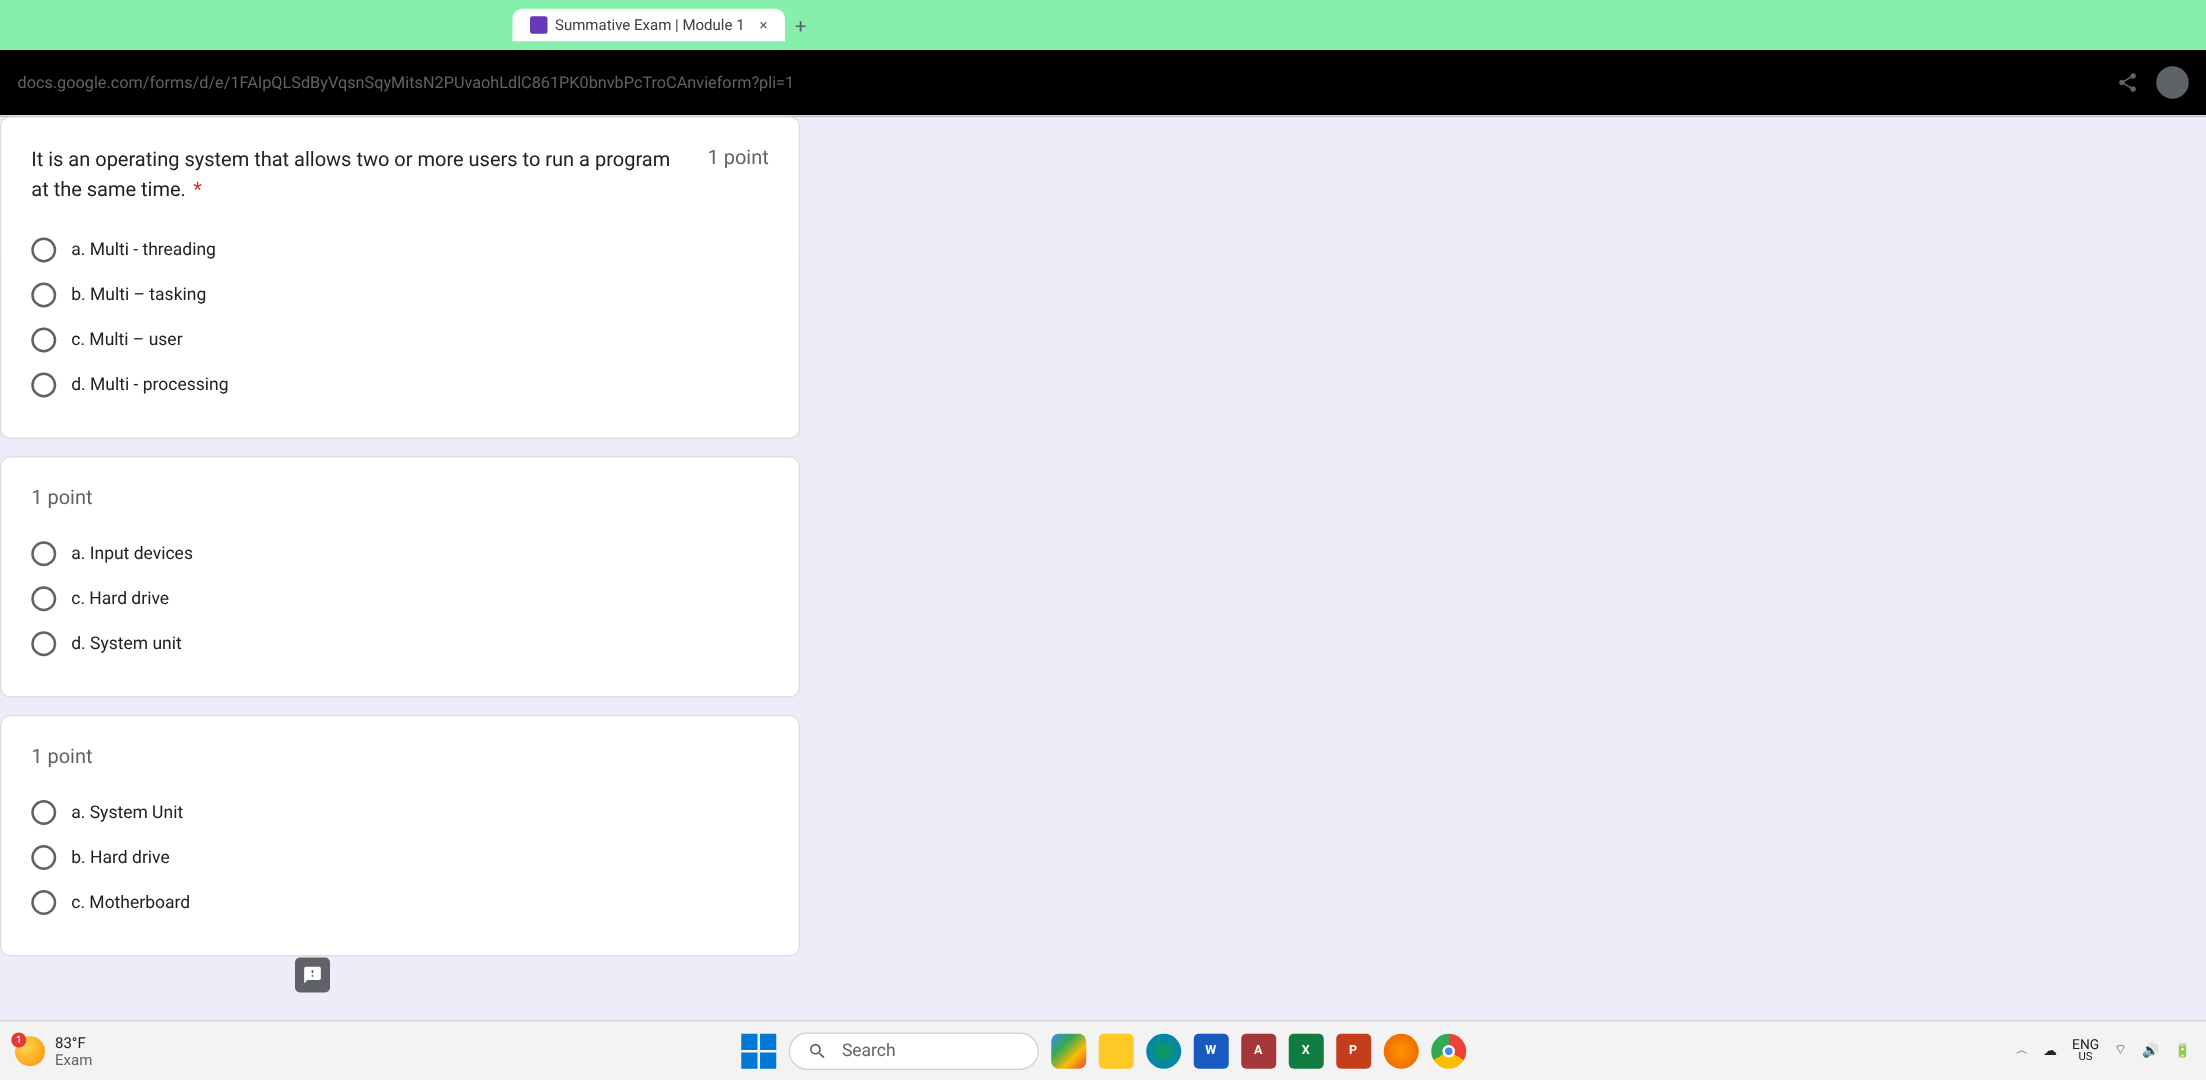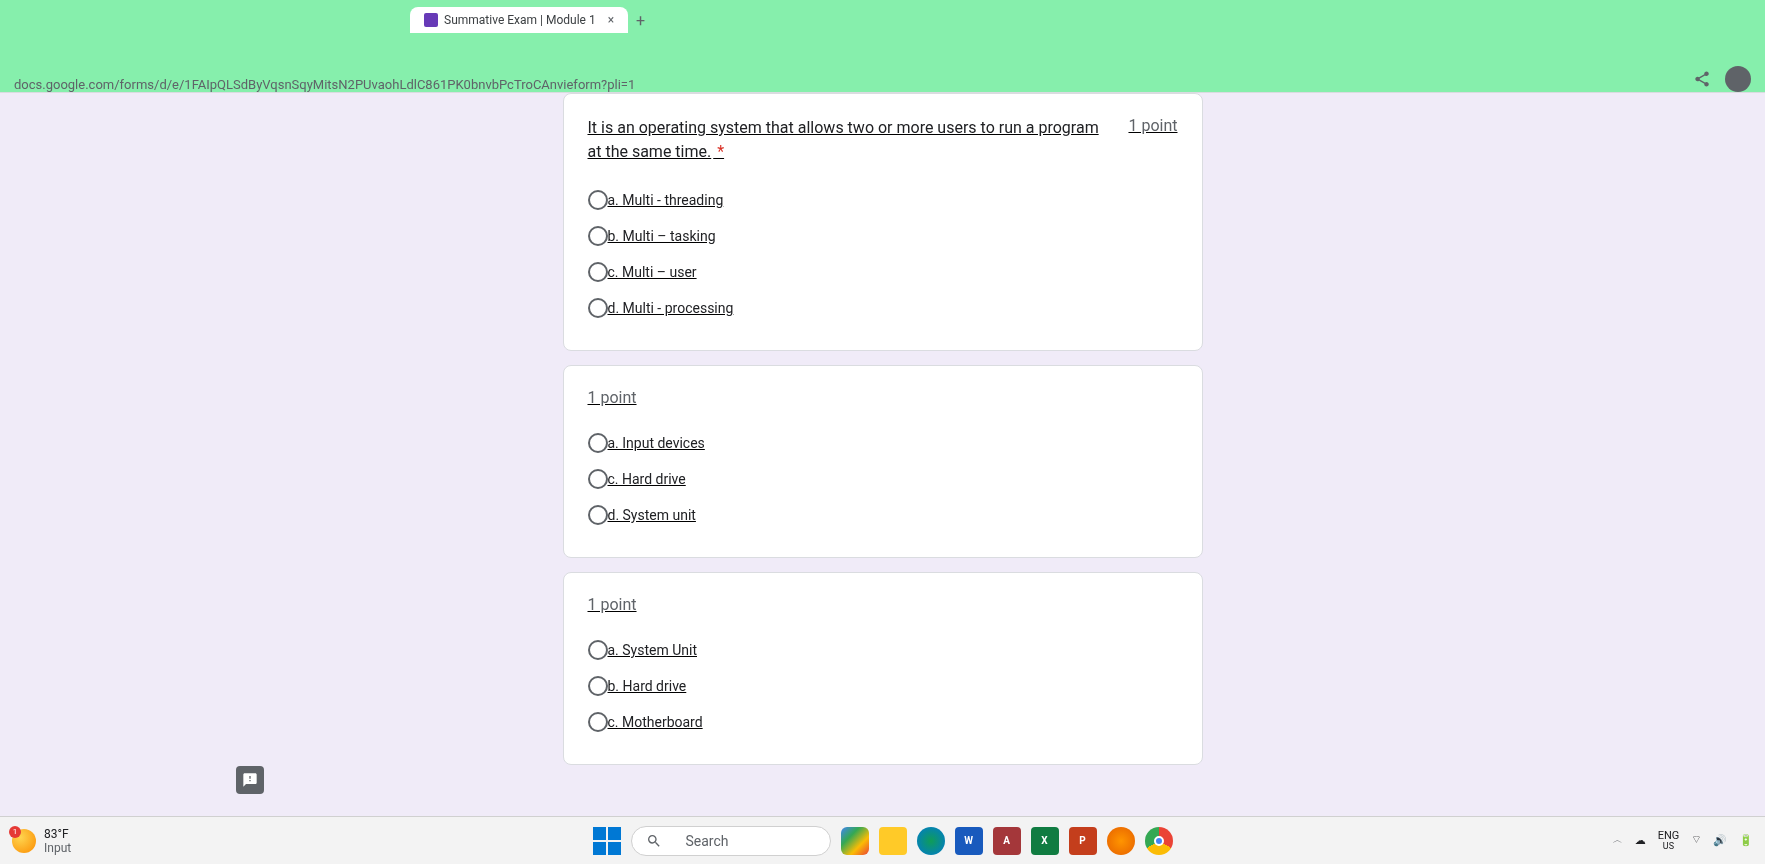--- a/index.html
+++ b/index.html
@@ -33,41 +33,39 @@
   }
   .tab .favicon {
     width: 14px; height: 14px;
     background: #673ab7;
     border-radius: 2px;
   }
   .tab .close { color: #5f6368; margin-left: 6px; cursor: pointer; }
   .new-tab { margin-left: 8px; color: #5f6368; font-size: 16px; cursor: pointer; }
   .url-bar {
     height: 53px;
-    background: #86efac;
-    display: flex;
-    align-items: flex-end;
+    background: #000000;
+    display: flex;
+    align-items: center;
     padding: 0 14px;
     font-size: 13px;
     color: #5f6368;
     border-bottom: 1px solid #dadce0;
   }
   .url-text { flex: 1; white-space: nowrap; overflow: hidden; }
   .url-actions { display: flex; gap: 14px; align-items: center; margin-left: 12px; }
   .avatar-dot { width: 26px; height: 26px; border-radius: 50%; background: #5f6368; }
   .share-icon { width: 18px; height: 18px; color: #5f6368; }
 
   .form-viewport {
     width: 100%;
     height: calc(100% - 40px - 36px - 48px);
     overflow-y: auto;
     display: flex;
-    justify-content: center;
     padding-top: 0;
-    text-decoration: underline;
   }
   .form-col {
     width: 640px;
     margin-top: 0;
   }
   .card {
     background: #fff;
     border-radius: 8px;
     padding: 22px 24px 24px 24px;
     margin-bottom: 14px;
@@ -87,20 +85,21 @@
   }
   .q-text .req { color: #d93025; margin-left: 2px; }
   .q-points {
     font-size: 16px;
     color: #5f6368;
     white-space: nowrap;
   }
   .option {
     display: flex;
     align-items: center;
+    gap: 12px;
     padding: 8px 0;
   }
   .radio {
     width: 20px; height: 20px;
     border: 2px solid #5f6368;
     border-radius: 50%;
     flex-shrink: 0;
   }
   .opt-label { font-size: 14px; color: #202124; }
 
@@ -153,21 +152,21 @@
   .start-btn {
     width: 28px; height: 28px;
     display: grid; grid-template-columns: 1fr 1fr; grid-template-rows: 1fr 1fr;
     gap: 2px;
   }
   .start-btn div:nth-child(1){background:#0078d4;}
   .start-btn div:nth-child(2){background:#0078d4;}
   .start-btn div:nth-child(3){background:#0078d4;}
   .start-btn div:nth-child(4){background:#0078d4;}
   .search-box {
-    display: flex; align-items: center; gap: 24px;
+    display: flex; align-items: center; gap: 12px;
     background: #fff; border: 1px solid #d0d0d0;
     border-radius: 20px; padding: 6px 14px;
     width: 200px; font-size: 14px; color: #5f6368;
   }
   .tb-icon {
     width: 28px; height: 28px; border-radius: 4px;
     display: flex; align-items: center; justify-content: center;
     font-size: 10px; color: #fff; font-weight: bold;
   }
   .tb-right {
@@ -271,21 +270,21 @@
     </svg>
 </div>
 
 <div class="taskbar">
   <div class="tb-weather">
     <div class="sun">
       <span class="badge">1</span>
     </div>
     <div>
       <div>83°F</div>
-      <div style="color:#5f6368;">Input</div>
+      <div style="color:#5f6368;">Exam</div>
     </div>
   </div>
 
   <div class="tb-center">
     <div class="start-btn">
         <div></div>
         <div></div>
         <div></div>
         <div></div>
       </div>

